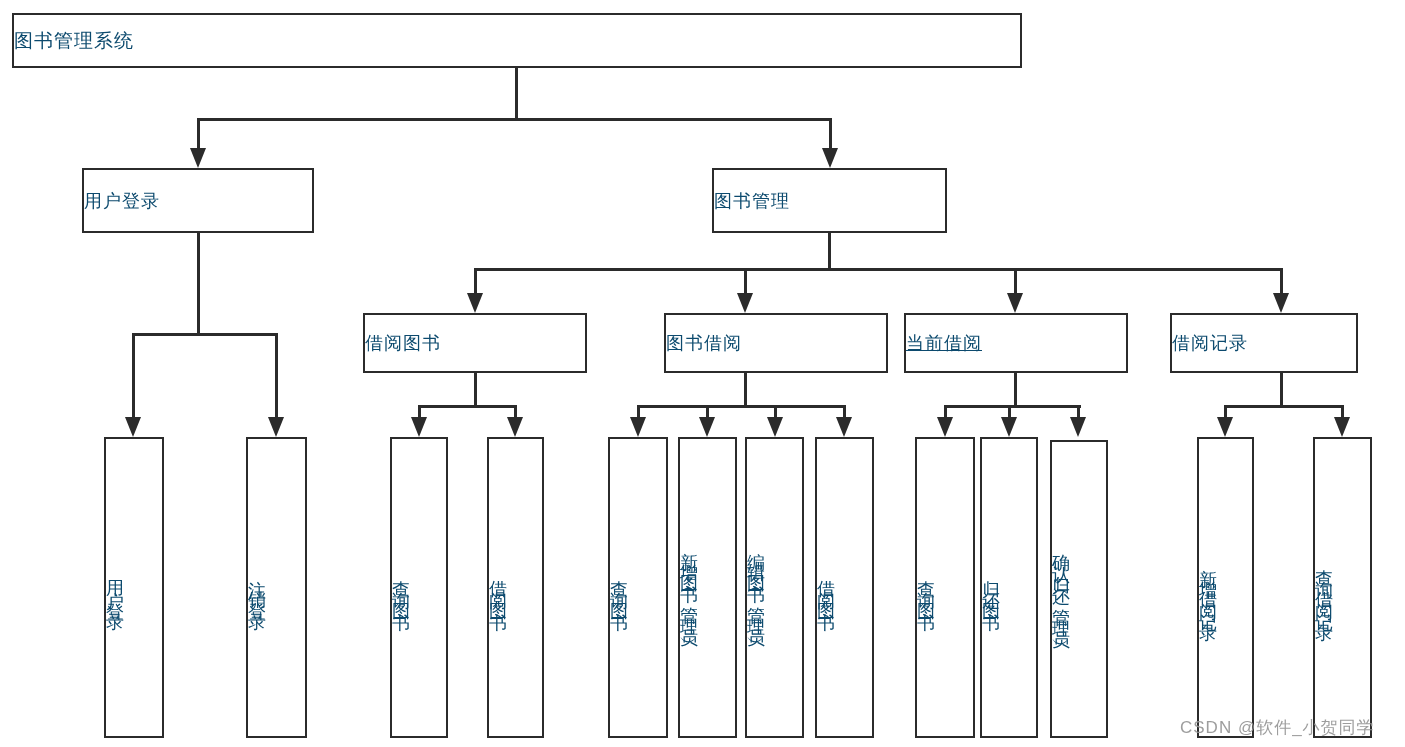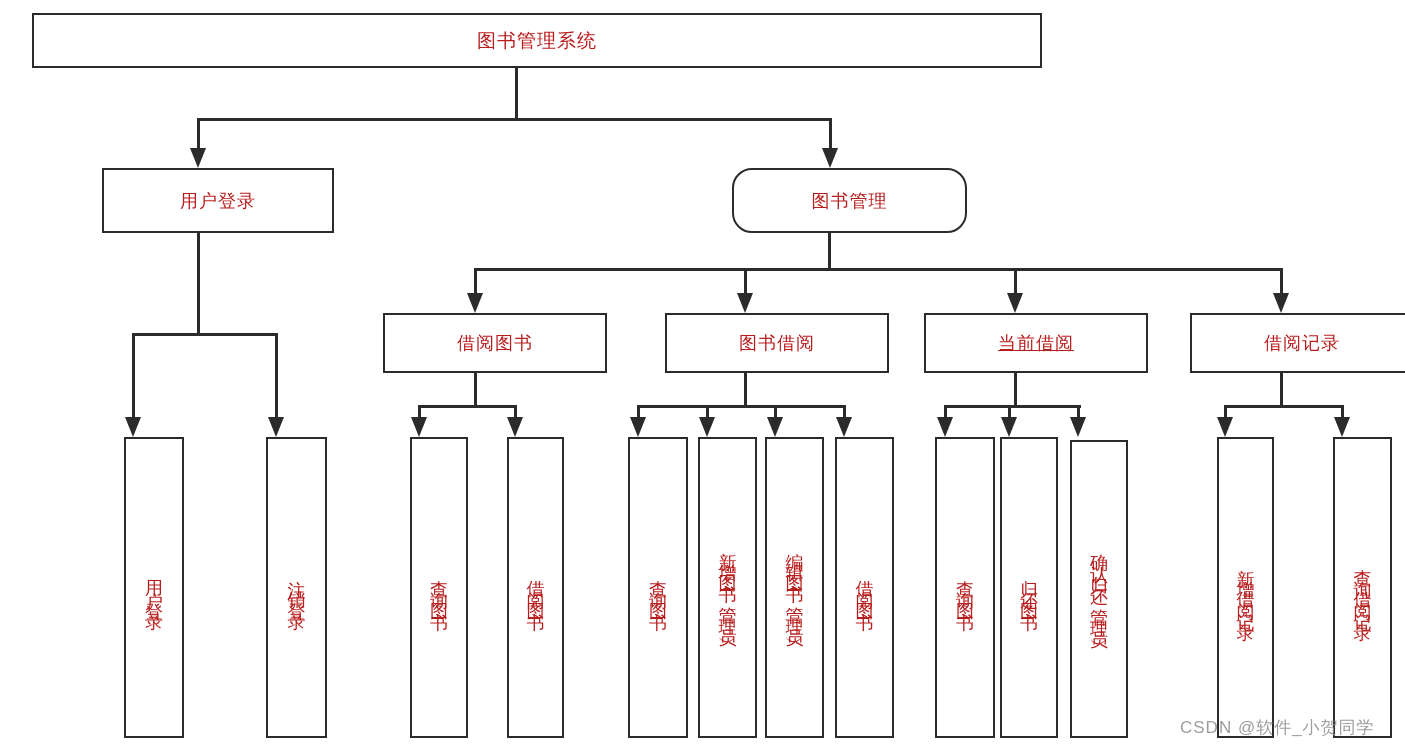--- a/index.html
+++ b/index.html
@@ -2,22 +2,22 @@
 <html><head>
 <meta charset="utf-8">
 <style>
   html,body{margin:0;padding:0;background:#fff;}
   .canvas{
     position:relative;width:1405px;height:747px;background:#ffffff;overflow:hidden;
     font-family:"Liberation Sans",sans-serif;color:#333333;
   }
   .box{
     position:absolute;box-sizing:border-box;border:2.5px solid #2b2b2b;background:#ffffff;
-    display:flex;align-items:center;justify-content:center;
-    font-size:18px;color:#b91c1c;letter-spacing:1px;margin-left:20px;
+    display:flex;align-items:center;justify-content:flex-start;
+    font-size:18px;color:#0c4a6e;letter-spacing:1px;
   }
   .root-box{font-size:19px;}
   .vbox span{
     writing-mode:vertical-rl;text-orientation:mixed;
     letter-spacing:11px;font-size:18px;line-height:1;
   }
   .hl,.vl{position:absolute;background:#2b2b2b;}
   .hl{height:2.5px;}
   .vl{width:2.5px;}
   .arr{
@@ -42,21 +42,21 @@
   <div class="vl" style="left:515px;top:67px;height:53px;"></div>
   <div class="hl" style="left:197px;top:118px;width:634px;"></div>
   <div class="vl" style="left:197px;top:118px;height:33px;"></div>
   <div class="arr" style="left:190px;top:148px;"></div>
   <div class="vl" style="left:829px;top:118px;height:33px;"></div>
   <div class="arr" style="left:822px;top:148px;"></div>
 
   <div class="box" style="left:82px;top:168px;width:232px;height:65px;">
     <span>用户登录</span>
   </div>
-  <div class="box" style="left:712px;top:168px;width:235px;height:65px;border-radius:20px;">
+  <div class="box" style="left:712px;top:168px;width:235px;height:65px;">
     <span>图书管理</span>
   </div>
 
   <div class="vl" style="left:197px;top:233px;height:102px;"></div>
   <div class="hl" style="left:132px;top:333px;width:145px;"></div>
   <div class="vl" style="left:132px;top:333px;height:87px;"></div>
   <div class="arr" style="left:125px;top:417px;"></div>
   <div class="vl" style="left:275px;top:333px;height:87px;"></div>
   <div class="arr" style="left:268px;top:417px;"></div>
 
@@ -67,27 +67,27 @@
   <div class="vl" style="left:744px;top:268px;height:28px;"></div>
   <div class="arr" style="left:737px;top:293px;"></div>
   <div class="vl" style="left:1014px;top:268px;height:28px;"></div>
   <div class="arr" style="left:1007px;top:293px;"></div>
   <div class="vl" style="left:1280px;top:268px;height:28px;"></div>
   <div class="arr" style="left:1273px;top:293px;"></div>
 
   <div class="box" style="left:363px;top:313px;width:224px;height:60px;">
     <span>借阅图书</span>
   </div>
-  <div class="box" style="left:645px;top:313px;width:224px;height:60px;">
+  <div class="box" style="left:664px;top:313px;width:224px;height:60px;">
     <span>图书借阅</span>
   </div>
   <div class="box" style="left:904px;top:313px;width:224px;height:60px;text-decoration:underline;">
     <span>当前借阅</span>
   </div>
-  <div class="box" style="left:1170px;top:313px;width:224px;height:60px;">
+  <div class="box" style="left:1170px;top:313px;width:188px;height:60px;">
     <span>借阅记录</span>
   </div>
 
   <div class="vl" style="left:474px;top:373px;height:34px;"></div>
   <div class="hl" style="left:418px;top:405px;width:99px;"></div>
   <div class="vl" style="left:418px;top:405px;height:16px;"></div>
   <div class="arr" style="left:411px;top:417px;"></div>
   <div class="vl" style="left:514px;top:405px;height:16px;"></div>
   <div class="arr" style="left:507px;top:417px;"></div>
 

